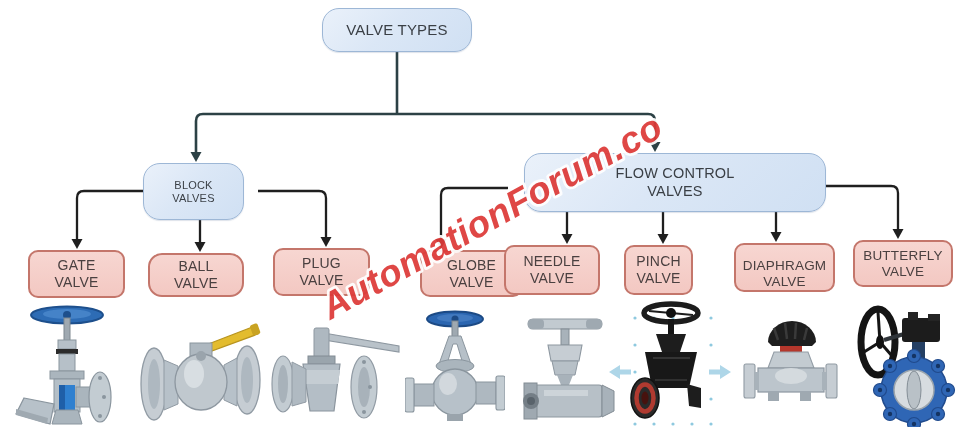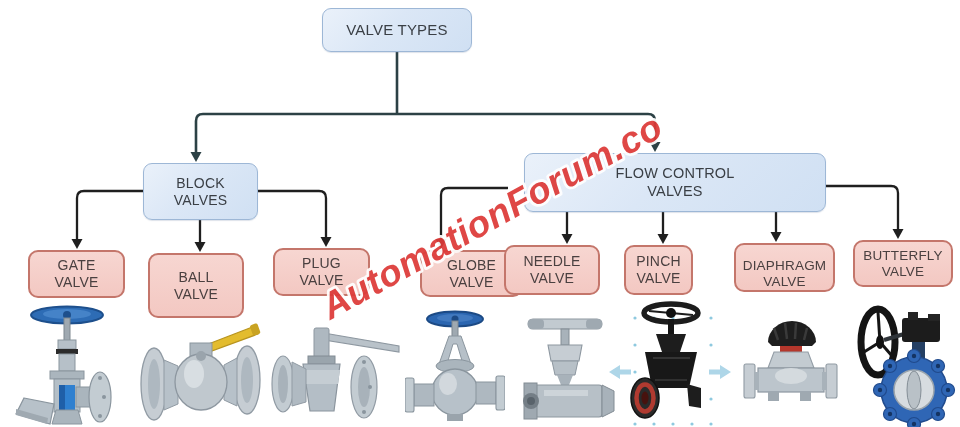--- a/index.html
+++ b/index.html
@@ -13,34 +13,34 @@
 
   .node {
     position:absolute; z-index:2;
     display:flex; flex-direction:column; align-items:center; justify-content:center;
     text-align:center; letter-spacing:.2px;
   }
   .node span { display:block; line-height:1.18; }
 
   .blue {
     background:linear-gradient(135deg, #eaf1fa 0%, #dbe7f6 45%, #d0e0f3 100%);
-    border:1.6px solid #9db7d6; border-radius:9px; color:#3a3f45;
+    border:1.6px solid #9db7d6; border-radius:17px; color:#3a3f45;
     box-shadow:0 1px 1px rgba(120,140,170,.25);
   }
   .pink {
     background:linear-gradient(180deg, #f7d6d1 0%, #f3c8c2 100%);
     border:2px solid #c4766b; border-radius:10px; color:#4a4040;
   }
 
   #box-root      { left:322px; top:8px;   width:150px; height:44px; font-size:15px; }
-  #box-block     { left:143px; top:163px; width:115px; height:57px; font-size:14px; }
+  #box-block     { left:143px; top:163px; width:101px; height:57px; font-size:11px; }
   #box-flow      { left:508px; top:153px; width:302px; height:59px; font-size:14.5px;margin-left:16px; }
 
   #leaf-gate      { left:28px;  top:250px; width:97px;  height:48px; font-size:14px; }
-  #leaf-ball      { left:148px; top:253px; width:96px;  height:65px; font-size:14px; }
+  #leaf-ball      { left:148px; top:253px; width:96px;  height:44px; font-size:14px;border-radius:14px; }
   #leaf-plug      { left:273px; top:248px; width:97px;  height:48px; font-size:14px; }
   #leaf-globe     { left:420px; top:250px; width:103px; height:47px; font-size:14px; }
   #leaf-needle    { left:504px; top:245px; width:96px;  height:50px; font-size:14px; }
   #leaf-pinch     { left:624px; top:245px; width:69px;  height:50px; font-size:14px; }
   #leaf-diaphragm { left:734px; top:243px; width:101px; height:49px; font-size:13.5px;justify-content:flex-end; }
   #leaf-butterfly { left:853px; top:240px; width:100px; height:47px; font-size:13.5px; }
 
   .valve-img { position:absolute; z-index:2; }
   #img-gate      { left:12px;  top:302px; }
   #img-ball      { left:138px; top:318px; }

